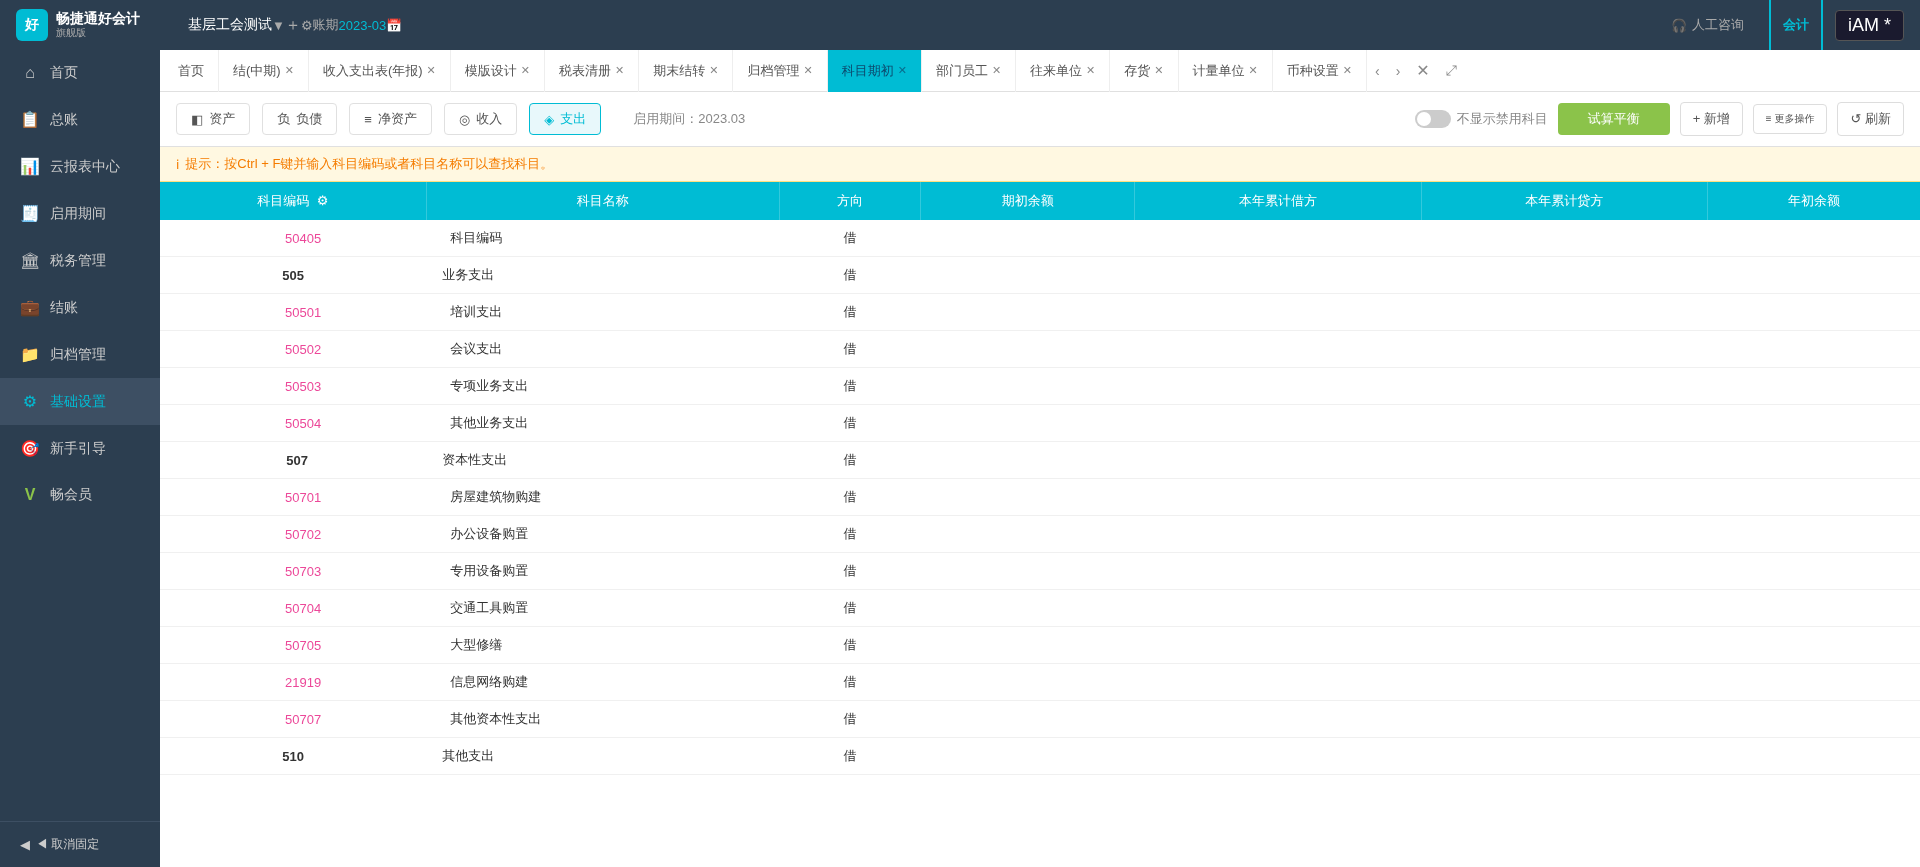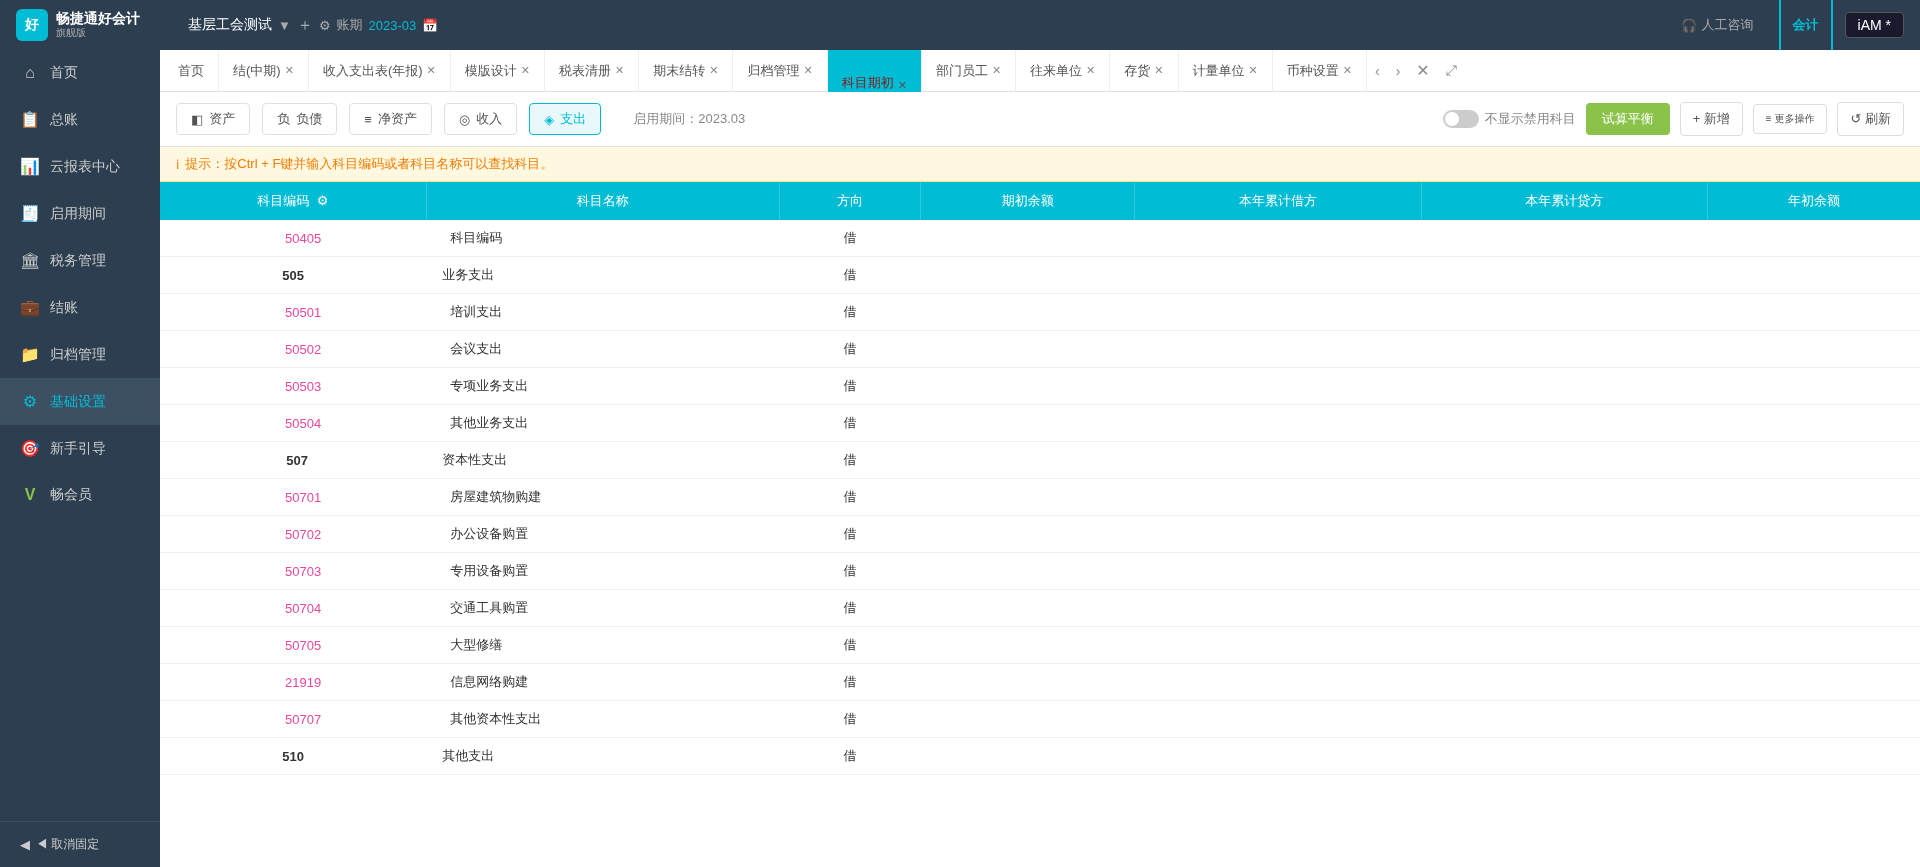--- a/index.html
+++ b/index.html
@@ -31,21 +31,20 @@
       justify-content: center;
       color: white;
       font-size: 14px;
       font-weight: bold;
     }
     .logo-text { color: white; font-size: 14px; font-weight: bold; line-height: 1.2; }
     .logo-sub { color: #aaa; font-size: 10px; }
     .header-company {
       display: flex;
       align-items: center;
-      gap: 6px;
       flex: 1;
     }
     .company-name { color: white; font-size: 14px; }
     .header-dropdown { color: #aaa; cursor: pointer; }
     .header-add { color: #aaa; font-size: 16px; cursor: pointer; }
     .header-settings { color: #aaa; cursor: pointer; }
     .period-label { color: #aaa; font-size: 13px; }
     .period-value { color: #00bcd4; font-size: 13px; }
     .header-right {
       display: flex;
@@ -69,21 +68,21 @@
       font-size: 13px;
       font-weight: bold;
       margin-left: 13px;
     }
     .iam-badge {
       background: #1a1a2e;
       border: 1px solid #555;
       color: #fff;
       padding: 4px 12px;
       border-radius: 4px;
-      font-size: 14px;
+      font-size: 18px;
       display: flex;
       align-items: center;
       gap: 4px;
     }
 
     
     .main-layout {
       display: flex;
       flex: 1;
       overflow: hidden;
@@ -147,22 +146,21 @@
       padding: 0 14px;
       height: 42px;
       cursor: pointer;
       font-size: 13px;
       color: #555;
       border-right: 1px solid #eee;
       white-space: nowrap;
     }
     .tab-item.active {
       background: #00bcd4;
-      color: #7f1d1d;
-      align-items: flex-end;
+      color: #0c4a6e;
     }
     .tab-close {
       color: inherit;
       font-size: 11px;
       opacity: 0.7;
     }
     .tab-nav-btn {
       padding: 4px 8px;
       cursor: pointer;
       color: #888;
@@ -205,21 +203,21 @@
     .filter-tab.active {
       background: #e8f8fb;
       border-color: #00bcd4;
       color: #00bcd4;
     }
     .filter-tab-icon { font-size: 13px; }
     .period-info { margin-left: auto; color: #888; font-size: 13px; }
     .btn-balance {
       background: #8bc34a;
       color: white;
-      padding: 7px 16px;
+      padding: 7px 30px;
       border: none;
       border-radius: 4px;
       cursor: pointer;
       font-size: 13px;
     }
     .btn-add {
       background: white;
       color: #555;
       padding: 7px 12px;
       border: 1px solid #ddd;

